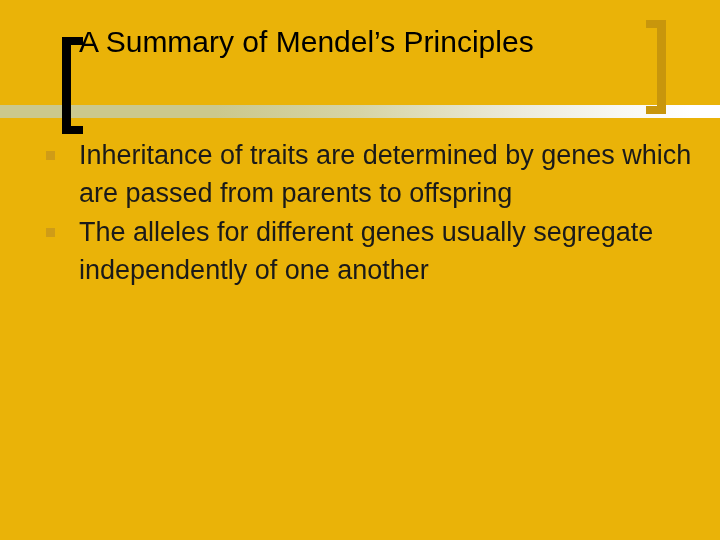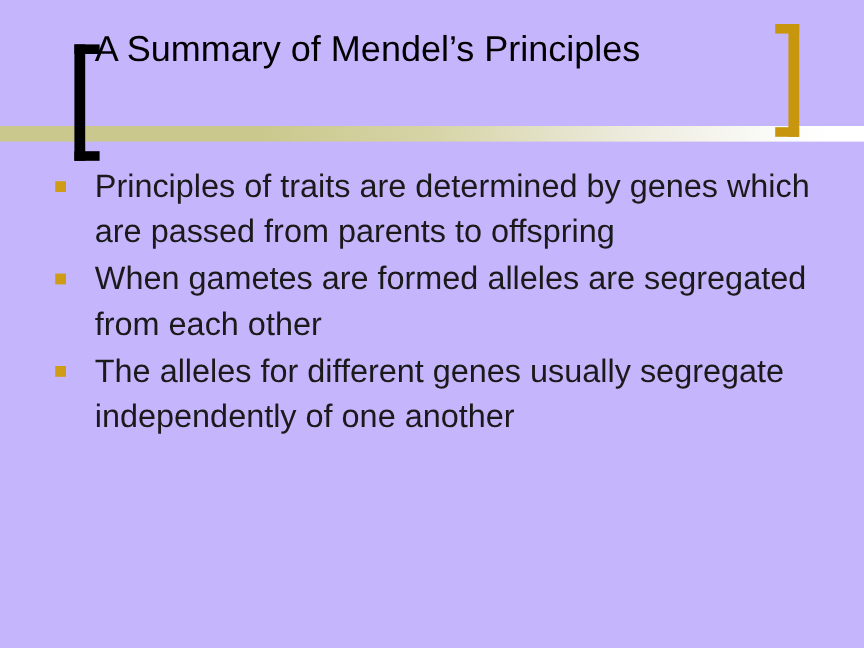--- a/index.html
+++ b/index.html
@@ -8,21 +8,21 @@
     padding: 0;
     background: #ffffff;
   }
   body {
     font-family: "Liberation Sans", sans-serif;
   }
   #slide {
     position: relative;
     width: 720px;
     height: 540px;
-    background: #c4b5fd;
+    background: #eab308;
     overflow: hidden;
   }
 
   
   .accent-band {
     position: absolute;
     left: 0;
     top: 105px;
     width: 720px;
     height: 13px;
@@ -111,28 +111,24 @@
 
   <div class="bracket bracket-left"></div>
   <div class="bracket bracket-right"></div>
 
   <div class="title">A Summary of Mendel’s Principles</div>
 
   <div class="body-list">
 
     <div class="bullet-row">
       <span class="bullet-marker"></span>
-      <span class="bullet-text">Principles of traits are determined by genes which are passed from parents to offspring</span>
+      <span class="bullet-text">Inheritance of traits are determined by genes which are passed from parents to offspring</span>
     </div>
 
 
-    <div class="bullet-row">
-      <span class="bullet-marker"></span>
-      <span class="bullet-text">When gametes are formed alleles are segregated from each other</span>
-    </div>
 
     <div class="bullet-row">
       <span class="bullet-marker"></span>
       <span class="bullet-text">The alleles for different genes usually segregate independently of one another</span>
     </div>
 
   </div>
 
 </div>
 

